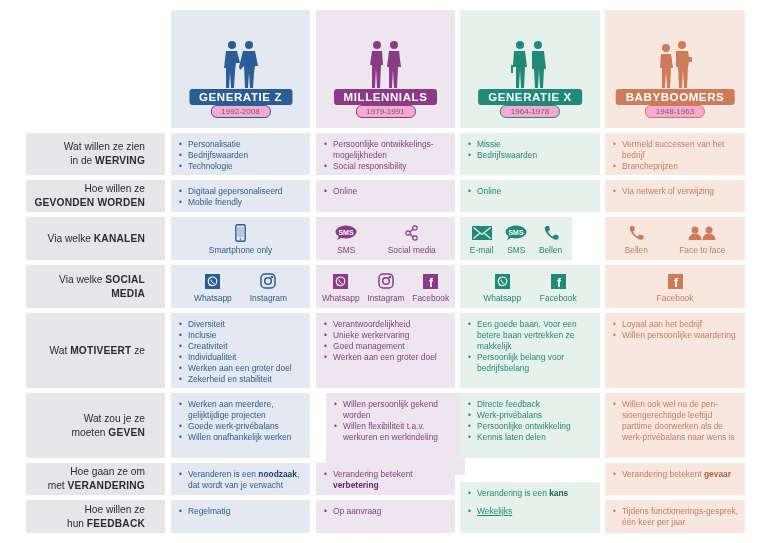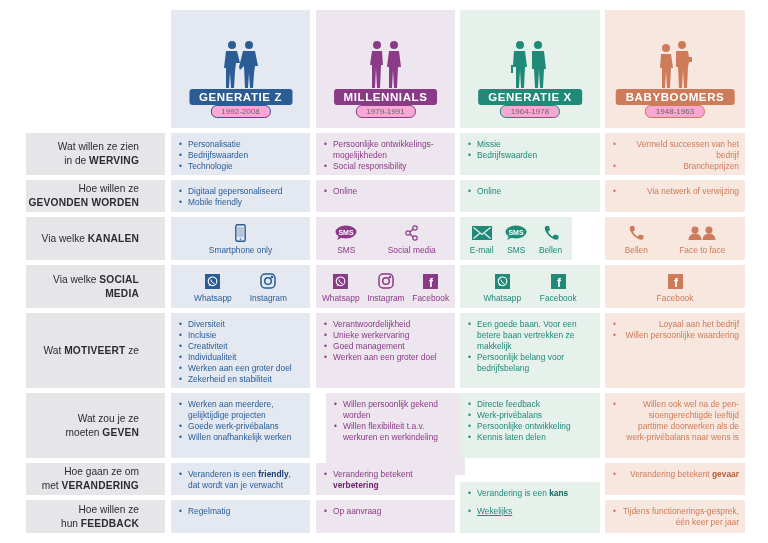--- a/index.html
+++ b/index.html
@@ -1,27 +1,27 @@
 <!DOCTYPE html>
 <html><head>
 <meta charset="utf-8">
 <style>
   * { box-sizing: border-box; margin: 0; padding: 0; }
   html, body { width: 768px; height: 543px; background: #ffffff; overflow: hidden; }
   body { font-family: "Liberation Sans", "DejaVu Sans", sans-serif; position: relative; }
 
   .col-header { position: absolute; top: 10px; height: 118px; }
   .cell { position: absolute; }
-  .label-cell { background: #e6e6e8; color: #2b2b33; text-align: right; padding-right: 26px; display: flex; flex-direction: column; justify-content: center; font-size: 10.2px; line-height: 14px; }
+  .label-cell { background: #e6e6e8; color: #2b2b33; text-align: right; padding-right: 20px; display: flex; flex-direction: column; justify-content: center; font-size: 10.2px; line-height: 14px; }
   .label-cell b { font-weight: bold; letter-spacing: 0.2px; }
 
   .c-z { background: #e3e8f1; color: #2a5d96; }
   .c-m { background: #ede6ee; color: #8a3a87; }
   .c-x { background: #e6f1ec; color: #1f8a78; }
-  .c-b { background: #f8e7df; color: #cd7b58; text-align: right; }
+  .c-b { background: #f8e7df; color: #cd7b58; }
 
   ul.bullets { list-style: none; padding: 6px 6px 0 8px; font-size: 8.4px; line-height: 11px; }
   ul.bullets li { position: relative; padding-left: 9px; }
   ul.bullets li::before { content: "•"; position: absolute; left: 0; top: 0; }
   ul.bullets strong { font-weight: bold; }
   .c-z strong { color: #1e3f70; }
   .c-m strong { color: #6d1f6c; }
   .c-x strong { color: #13695a; }
   .c-b strong { color: #b35e3b; }
 
@@ -402,21 +402,21 @@
   </ul>
 </div>
 <div class="cell c-b" style="left:605px;top:393px;width:140px;height:65px;">
   <ul class="bullets">
     <li>Willen ook wel na de pen-sioengerechtigde leeftijd parttime doorwerken als de werk-privébalans naar wens is</li>
   </ul>
 </div>
 
 <div class="cell c-z" style="left:171px;top:463px;width:139px;height:32px;">
   <ul class="bullets">
-    <li><span>Veranderen is een </span><strong>friendly</strong><span>, dat wordt van je verwacht</span></li>
+    <li><span>Veranderen is een </span><strong>noodzaak</strong><span>, dat wordt van je verwacht</span></li>
   </ul>
 </div>
 <div class="cell c-m" style="left:316px;top:463px;width:139px;height:32px;">
   <ul class="bullets">
     <li><span>Verandering betekent </span><strong>verbetering</strong></li>
   </ul>
 </div>
 <div class="cell c-x" style="left:460px;top:463px;width:140px;height:32px;margin-top:19px;">
   <ul class="bullets">
     <li><span>Verandering is een </span><strong>kans</strong></li>

